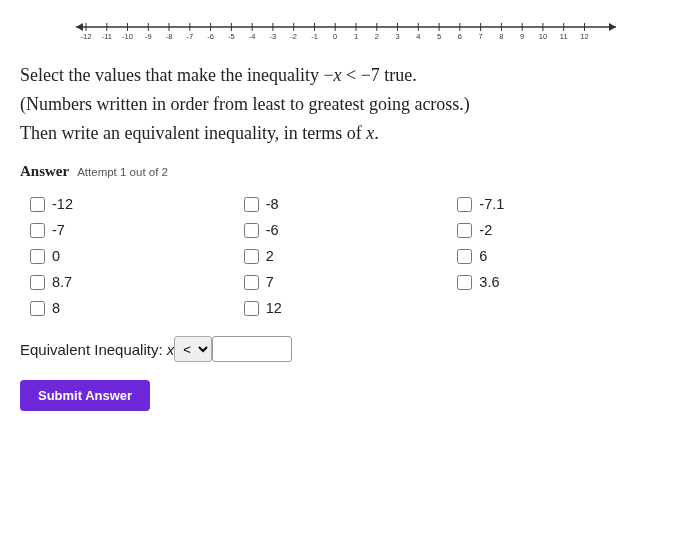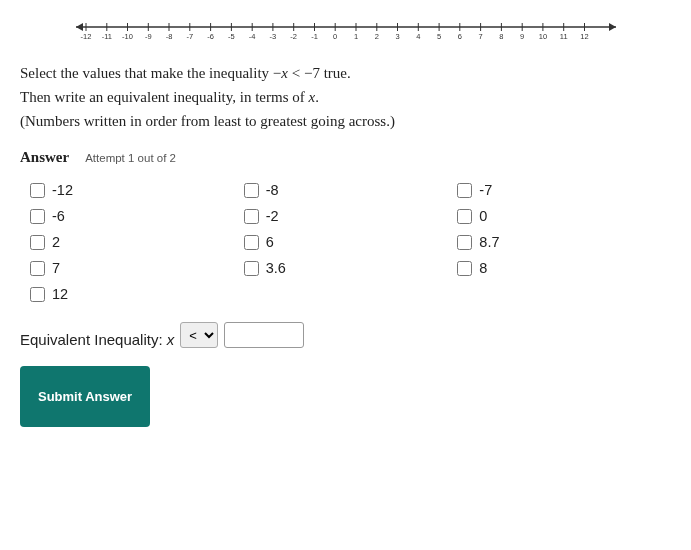--- a/index.html
+++ b/index.html
@@ -29,40 +29,41 @@
       width: 100%;
       height: 100%;
     }
 
     
     .instructions {
       margin-bottom: 16px;
       line-height: 1.6;
     }
     .instructions p {
-      font-size: 15px;
+      font-size: 18px;
       font-family: Liberation Serif, serif;
     }
 
     
     .answer-label {
       display: flex;
       align-items: center;
-      gap: 16px;
+      gap: 0;
       margin-bottom: 16px;
       margin-top: 4px;
     }
     .answer-label .bold {
       font-weight: bold;
       font-size: 15px;
     }
     .attempt-text {
       font-size: 11.5px;
       color: #555;
       font-family: Arial, sans-serif;
+      margin-left: 8px;
     }
 
     
     .checkboxes-grid {
       display: grid;
       grid-template-columns: 1fr 1fr 1fr;
       row-gap: 10px;
       column-gap: 0;
       margin-bottom: 20px;
       margin-left: 10px;
@@ -77,22 +78,21 @@
     .checkbox-item input[type="checkbox"] {
       width: 15px;
       height: 15px;
       cursor: pointer;
       accent-color: #444;
     }
 
     
     .equiv-row {
       display: flex;
-      align-items: flex-end;
-      gap: 6px;
+      align-items: center;
       margin-bottom: 18px;
       font-size: 15px;
       font-family: Arial, sans-serif;
     }
     .equiv-label {
       font-size: 15px;
     }
     .equiv-label em {
       font-style: italic;
     }
@@ -109,25 +109,25 @@
       border-radius: 3px;
       width: 80px;
       height: 26px;
       padding: 2px 5px;
       font-size: 14px;
       outline: none;
     }
 
     
     .submit-btn {
-      background-color: #0f766e;
+      background-color: #6d28d9;
       color: #fff;
       border: none;
       border-radius: 4px;
-      padding: 23px 18px;
+      padding: 8px 18px;
       font-size: 13px;
       font-family: Arial, sans-serif;
       cursor: pointer;
       font-weight: 600;
     }
 
     .math-italic {
       font-style: italic;
     }
   </style>
@@ -224,40 +224,44 @@
         <line x1="518.5" y1="8" x2="518.5" y2="16" stroke="#333" stroke-width="1"></line>
         <text x="518.5" y="24">12</text>
       </g>
     </svg>
   </div>
 </div>
 
 
 <div class="instructions">
   <p>Select the values that make the inequality −<span class="math-italic">x</span> &lt; −7 true.</p>
+  <p>(Numbers written in order from least to greatest going across.)</p>
   <p>Then write an equivalent inequality, in terms of <span class="math-italic">x</span>.</p>
-  <p>(Numbers written in order from least to greatest going across.)</p>
 </div>
 
 
 <div class="answer-label">
   <span class="bold">Answer</span>
   <span class="attempt-text">Attempt 1 out of 2</span>
 </div>
 
 
 <div class="checkboxes-grid">
 
   <label class="checkbox-item">
     <input type="checkbox" style="">
     <span>-12</span>
   </label>
   <label class="checkbox-item">
     <input type="checkbox" style="">
     <span>-8</span>
+  </label>
+  <label class="checkbox-item">
+    <input type="checkbox" style="">
+    <span>-7.1</span>
   </label>
 
   <label class="checkbox-item">
     <input type="checkbox" style="">
     <span>-7</span>
   </label>
   <label class="checkbox-item">
     <input type="checkbox" style="">
     <span>-6</span>
   </label>

